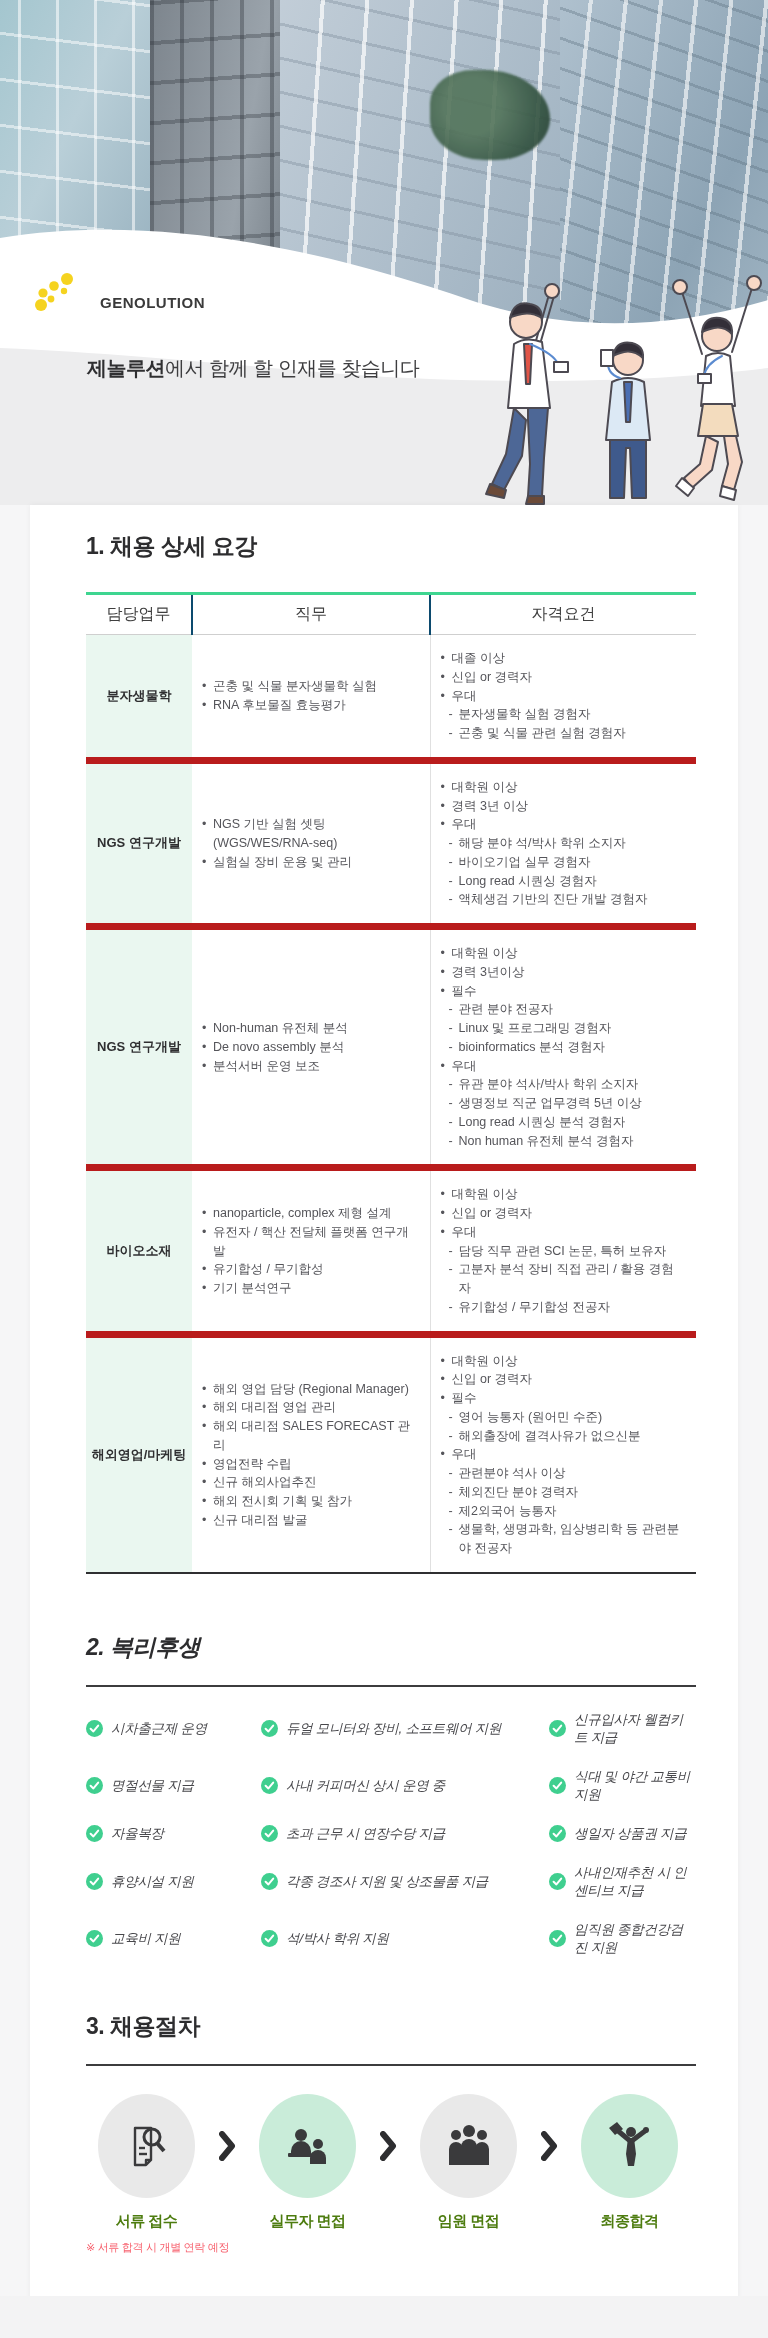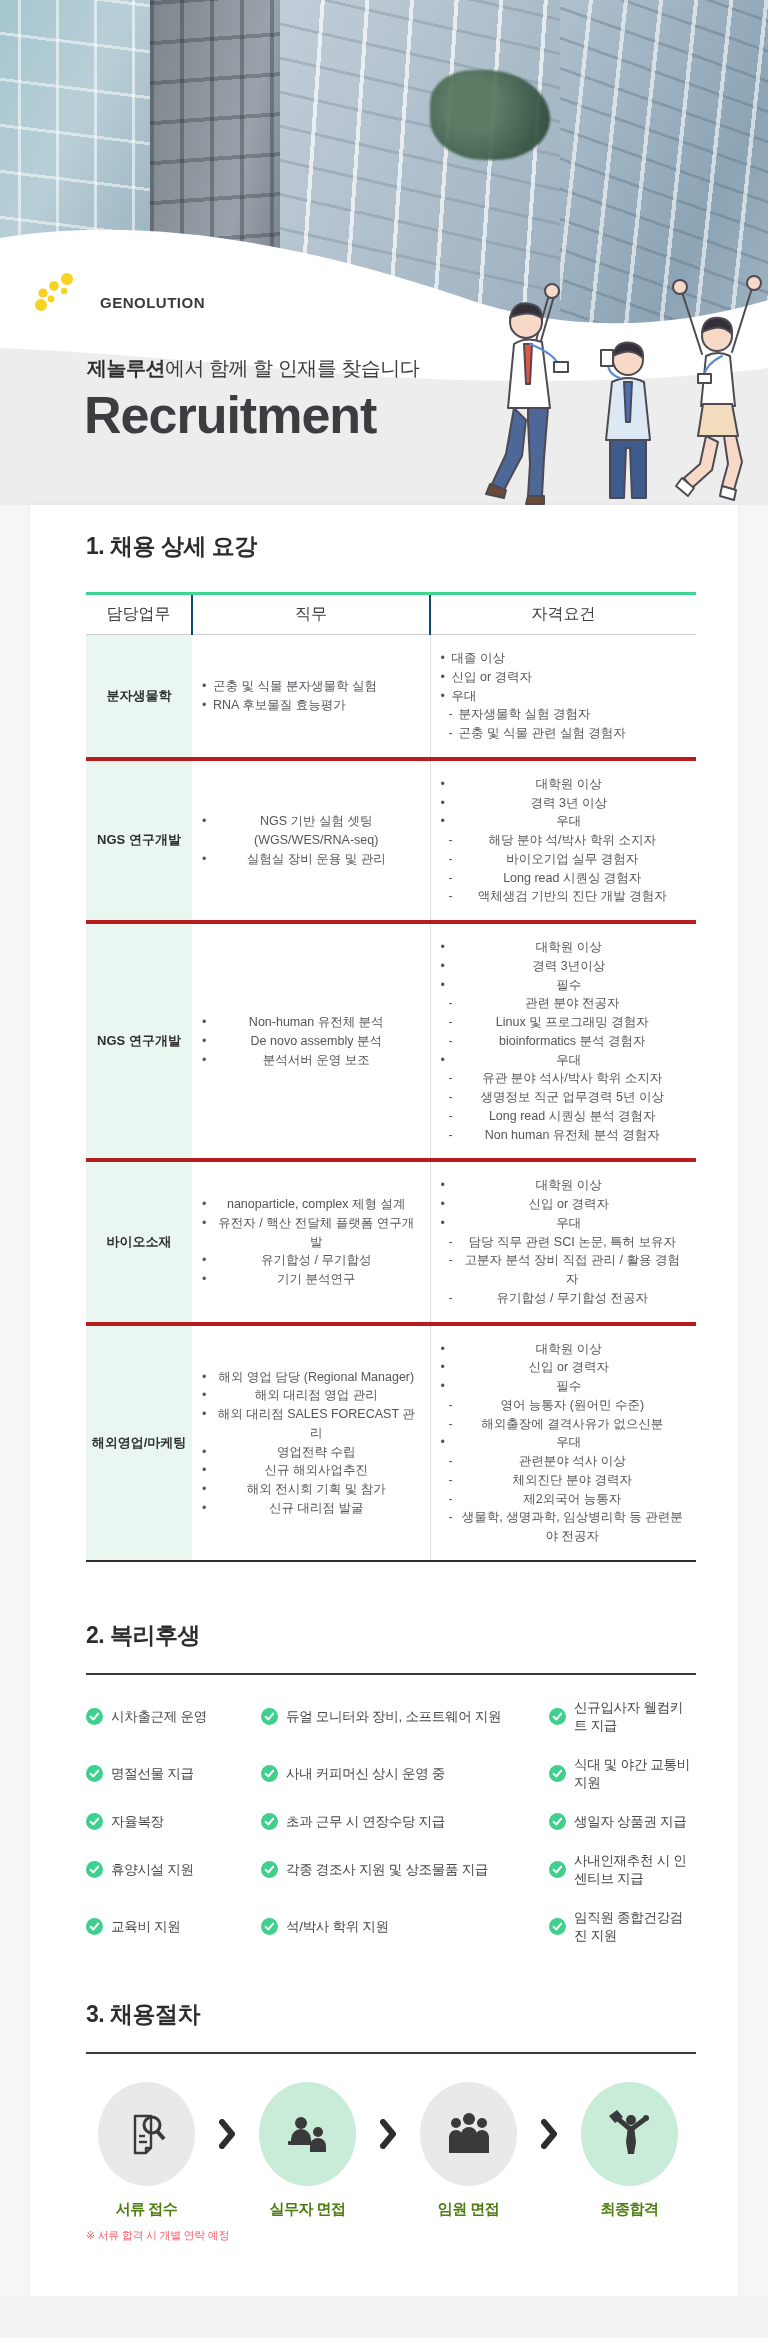--- a/index.html
+++ b/index.html
@@ -50,33 +50,33 @@
   
   .card { position:relative; z-index:2; margin:505px 30px 0 30px; width:708px; min-height:1791px;
           background:#fff; box-shadow:0 0 6px rgba(0,0,0,.05); padding:26px 42px 30px 56px; }
   .sec-title { font-size:23px; font-weight:bold; color:#2d2d2f; letter-spacing:-.5px; }
   .rule { height:2px; background:#3c3c3e; margin-top:22px; }
 
   
   table.jobs { width:100%; border-collapse:collapse; margin-top:30px; border-top:3px solid var(--accent-green,#3ed590); border-bottom:2px solid #2f2f31; }
   table.jobs thead th { font-size:16px; font-weight:normal; color:#404040; padding:9px 4px; border-bottom:1px solid #cfcfcf; }
   table.jobs thead th + th { border-left:2px solid #0c4a6e; }
-  table.jobs tbody tr + tr td, table.jobs tbody tr + tr th { border-top:4px solid #b91c1c;text-align:center; }
+  table.jobs tbody tr + tr td, table.jobs tbody tr + tr th { border-top:7px solid #b91c1c; }
   table.jobs tbody th { width:106px; background:var(--light-green-cell,#eaf7f0); font-size:13px; font-weight:bold; color:#2f2f31; text-align:center; padding:10px 4px; }
   table.jobs tbody td { font-size:12.5px; color:#55555a; vertical-align:middle; padding:14px 10px 14px 10px; line-height:1.5; }
   table.jobs tbody td + td { border-left:1px solid #e0e0e0; }
   td.duty-cell { width:238px; }
   .cell-list { list-style:none; }
   .cell-list li { position:relative; padding-left:11px; }
   .cell-list li.item::before { content:"•"; position:absolute; left:0; color:#55555a; }
   .cell-list li.sub { padding-left:18px; }
   .cell-list li.sub::before { content:"-"; position:absolute; left:8px; color:#55555a; }
 
   
-  .welfare-wrap { margin-top:58px; }
+  .welfare-wrap { margin-top:58px;font-style:italic; }
   .welfare-grid { margin-top:24px; display:grid; grid-template-columns:165px 278px auto; row-gap:21px; column-gap:10px; }
   .witem { display:flex; align-items:center; gap:8px; font-size:13.5px; color:#47474b; letter-spacing:-.3px; }
   .witem svg { flex:0 0 auto; }
 
   
   .process-wrap { margin-top:54px; }
   .steps { margin-top:28px; display:flex; align-items:center; justify-content:space-between; padding:0 18px 0 12px; }
   .step-circle { width:97px; height:104px; border-radius:50%; display:flex; align-items:center; justify-content:center; }
   .tone-grey { background:var(--step-grey,#e9e9e9); }
   .tone-green { background:var(--step-green,#c9ecd9); }
@@ -119,21 +119,20 @@
         <circle cx="9" cy="21" r="4.6" fill="#f5d31f"></circle>
         <circle cx="17" cy="27" r="3.4" fill="#f5d31f"></circle>
         <circle cx="20" cy="14" r="4.8" fill="#f5d31f"></circle>
         <circle cx="30" cy="19" r="3.2" fill="#f5d31f"></circle>
         <circle cx="33" cy="7" r="6" fill="#f5d31f"></circle>
       </svg>
       <span class="logo-text">GENOLUTION</span>
     </div>
 
     <div class="tagline"><b>제놀루션</b><span>에서 함께 할 인재를 찾습니다</span></div>
-    <div class="recruit-title">Recruitment</div>
 
     <svg class="people" width="296" height="248" viewBox="0 0 296 248">
       <g stroke="#4d4a52" stroke-width="2" stroke-linejoin="round" stroke-linecap="round">
 
         <path d="M66,100 L84,38" fill="none"></path>
         <path d="M60,104 L78,40" fill="none"></path>
         <circle cx="82" cy="33" r="7" fill="#f8d8c6"></circle>
         <circle cx="56" cy="64" r="16" fill="#f8d8c6"></circle>
         <path d="M40,60 Q44,42 60,46 Q72,48 72,60 Q62,54 52,56 Q42,58 40,60 Z" fill="#332f38"></path>
         <path d="M38,150 L44,86 Q56,78 72,84 L80,150 Z" fill="#ffffff"></path>

